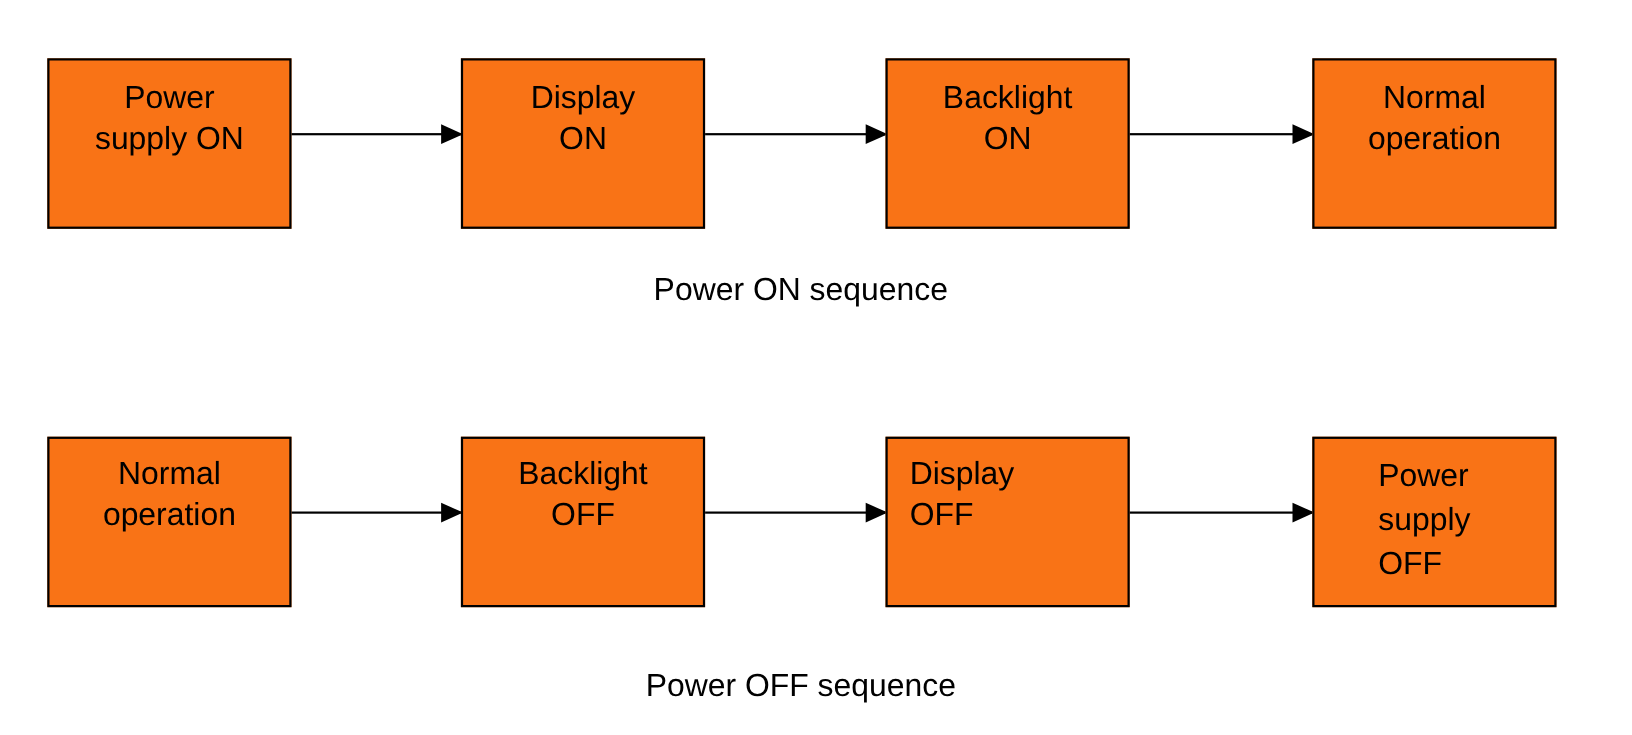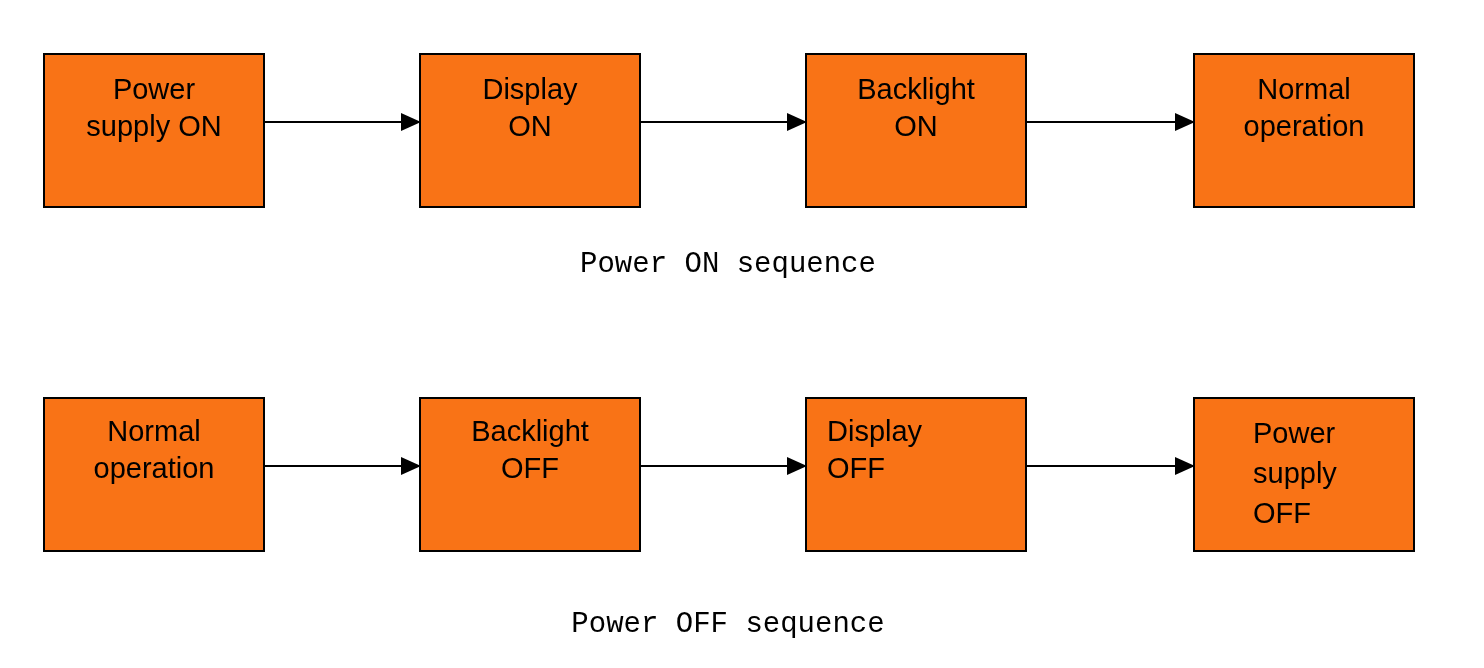--- a/index.html
+++ b/index.html
@@ -7,21 +7,21 @@
            font-family: "Liberation Sans", sans-serif; color: #000; }
     .box { position: absolute; width: 218px; height: 151px; border: 2px solid #000;
            box-sizing: content-box; background: #f97316; }
     .box .txt { position: absolute; left: 0; right: 0; top: 16px; font-size: 29px;
                 line-height: 37px; text-align: center; white-space: pre-line; }
     .box .txt.left { text-align: left; left: 20px; }
     .arrow { position: absolute; height: 2px; background: #000; }
     .arrow .head { position: absolute; right: -2px; top: -8px; width: 0; height: 0;
                    border-top: 9px solid transparent; border-bottom: 9px solid transparent;
                    border-left: 20px solid #000; }
-    .caption { position: absolute; left: 0; width: 1456px; text-align: center; font-size: 29px; font-family: Liberation Mono, monospace; }
+    .caption { position: absolute; left: 0; width: 1456px; text-align: center; font-size: 29px; }
   </style>
 </head>
 <body>
 
 <div>
   <div class="box" style="left:43px; top:53px;">
     <div class="txt">Power
 supply ON</div>
   </div>
   <div class="arrow" style="left:265px; top:121px; width:154px;">

